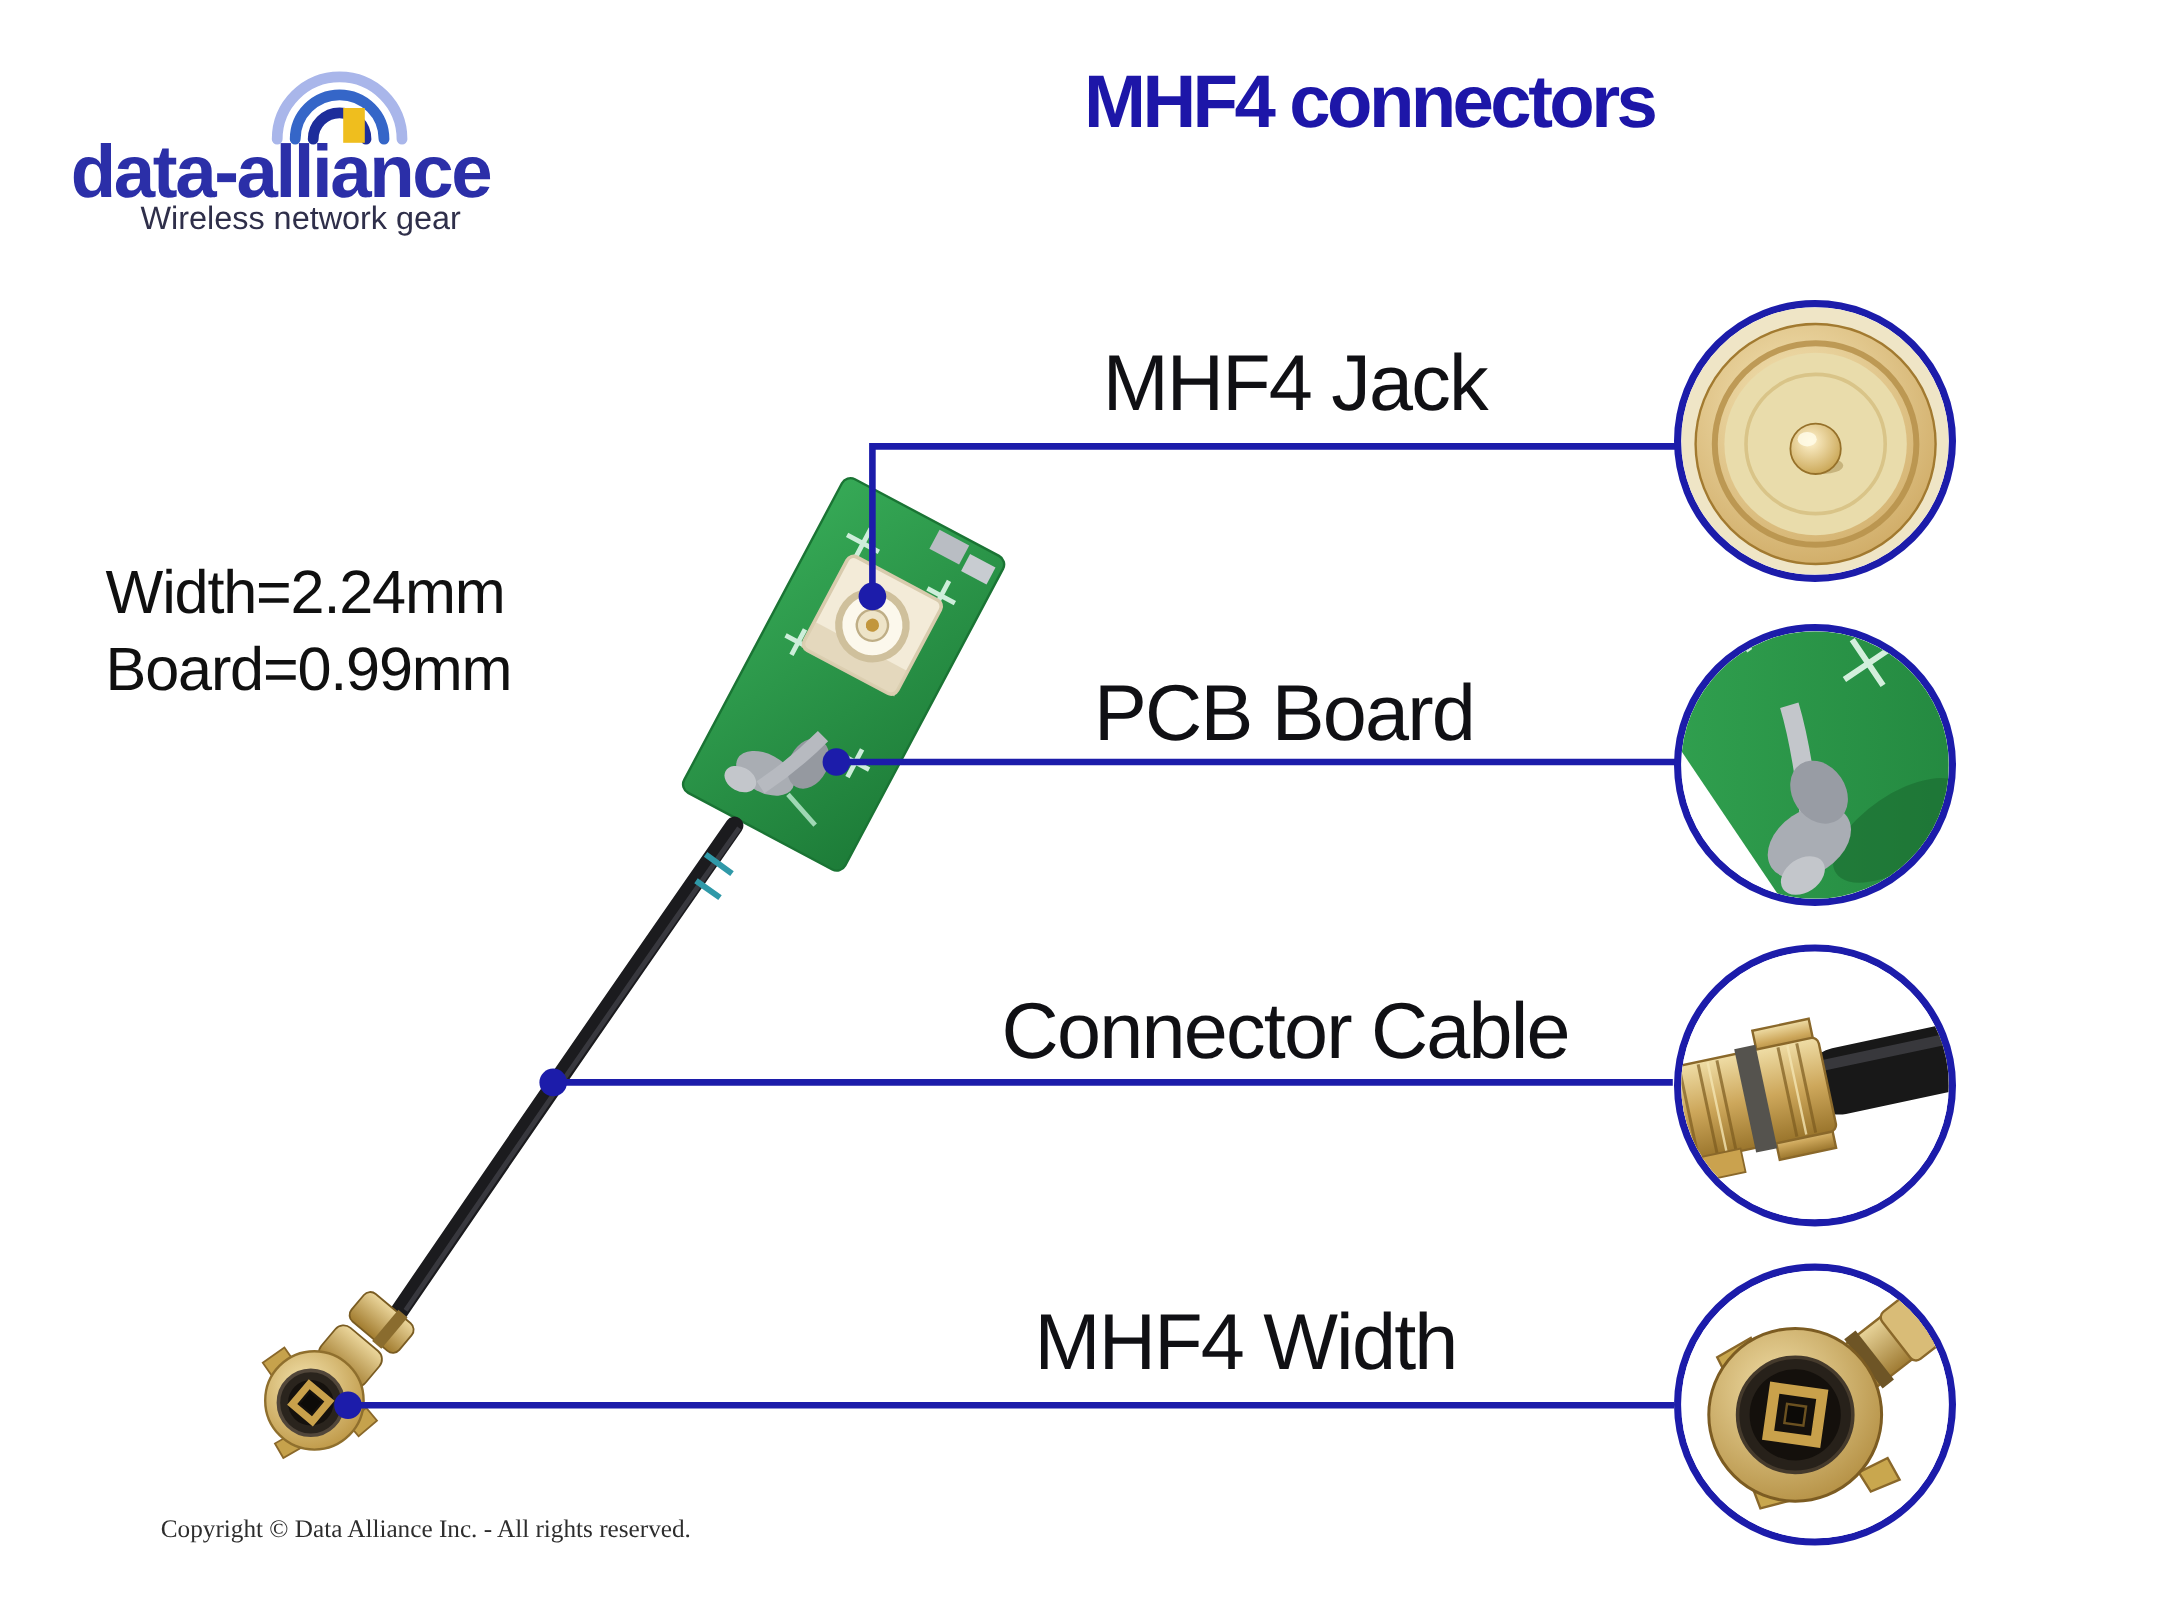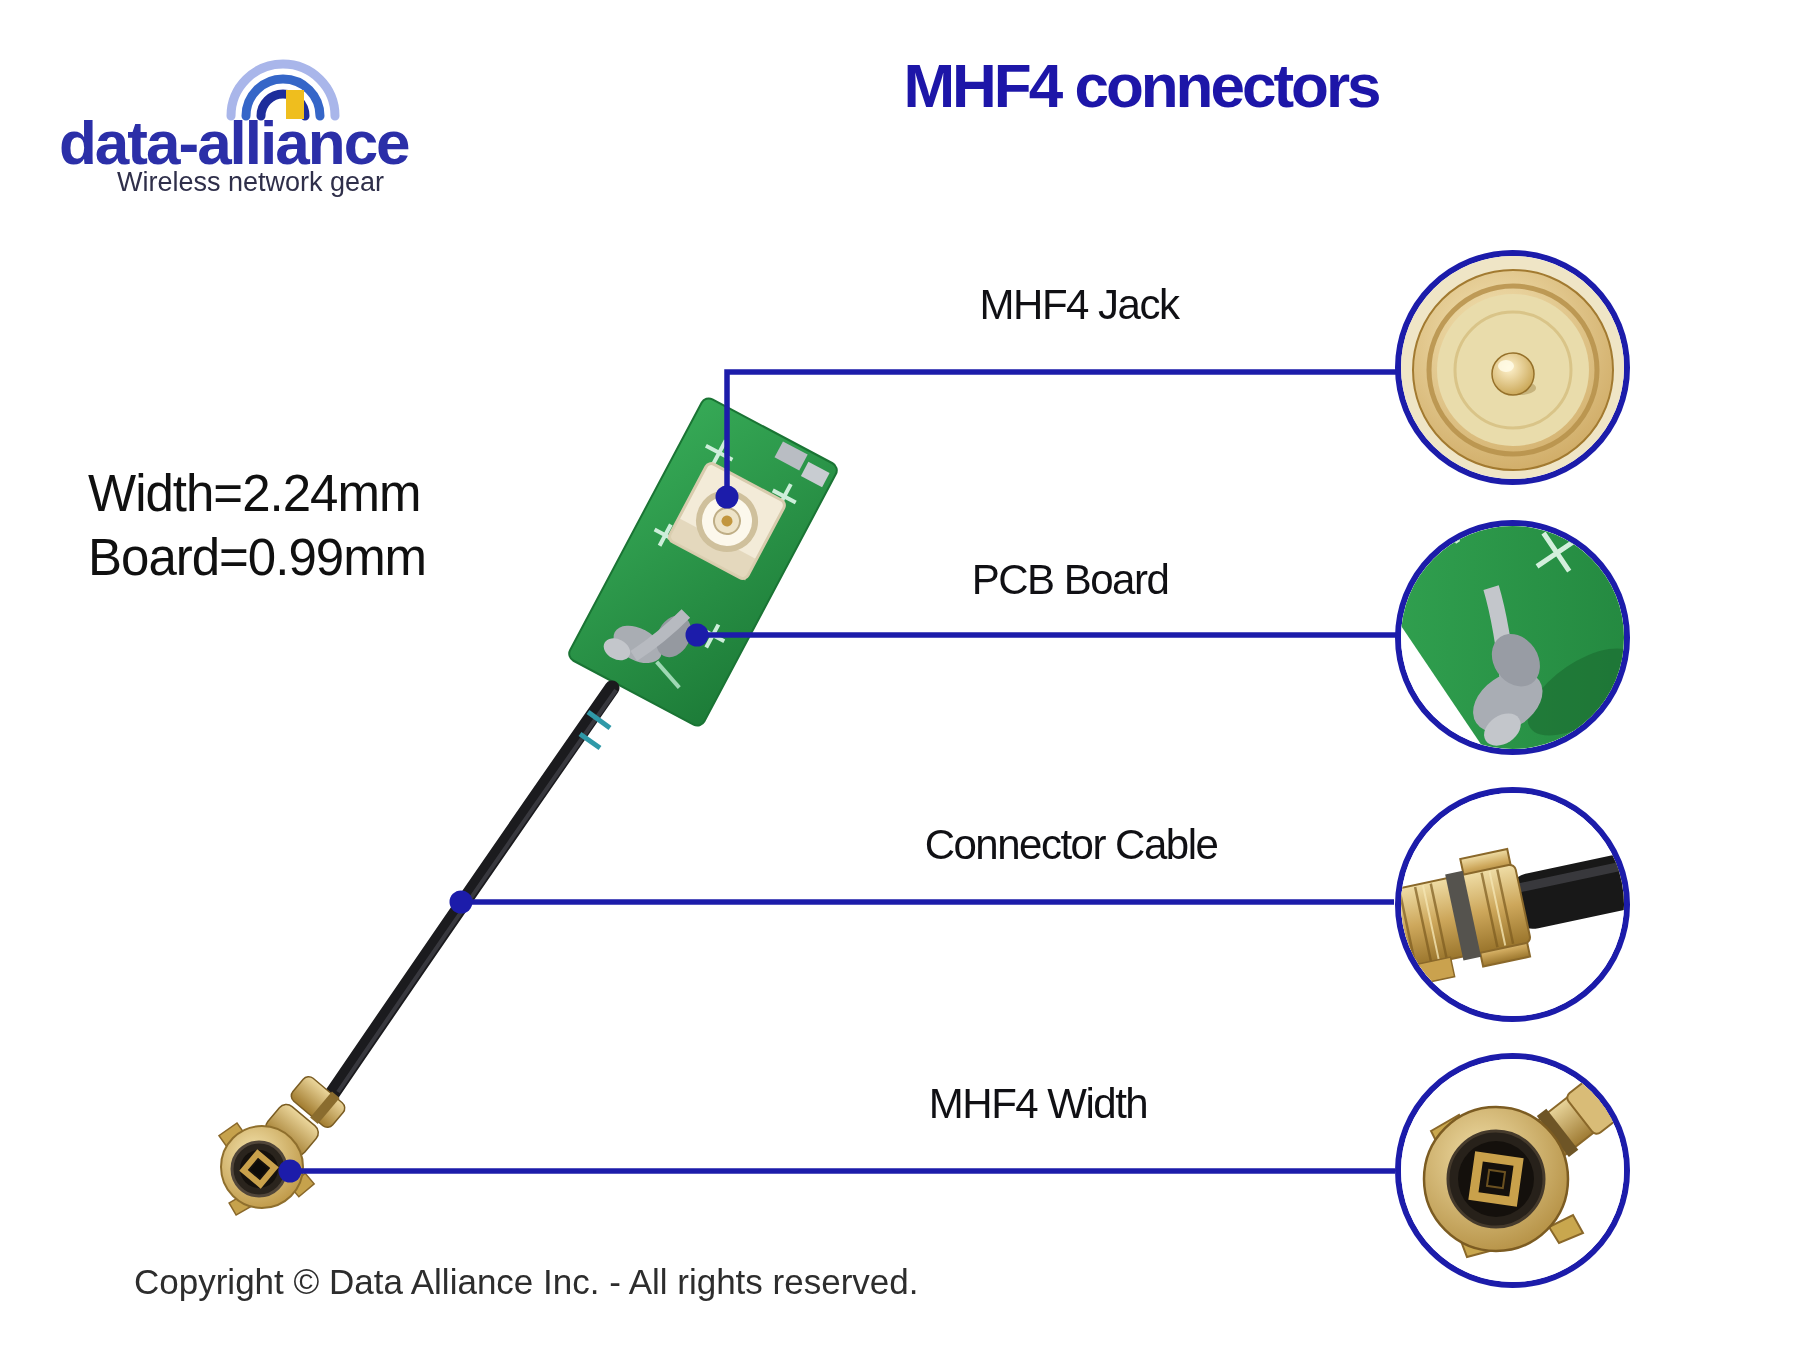--- a/index.html
+++ b/index.html
@@ -12,39 +12,39 @@
   .logo{position:absolute;left:55px;top:33px;width:410px;height:168px;}
   .page-title{
     position:absolute;left:1141px;top:50px;transform:translateX(-50%);
     font-size:62px;font-weight:700;letter-spacing:-3px;color:#1d16a8;white-space:nowrap;
   }
   
   .specs{position:absolute;left:88px;top:462px;font-size:51px;line-height:64px;
     color:#101010;letter-spacing:-1px;}
   
   .callout-label{
-    position:absolute;transform:translateX(-50%);font-size:42px;color:#101014;
+    position:absolute;transform:translateX(-50%);font-size:66px;color:#101014;
     letter-spacing:-1.5px;white-space:nowrap;
   }
   #lbl-jack {left:1079px;top:281px;}
   #lbl-pcb  {left:1070px;top:556px;}
   #lbl-cable{left:1071px;top:821px;}
   #lbl-plug {left:1038px;top:1080px;}
   
   .closeup{
     position:absolute;left:1395px;width:235px;height:235px;box-sizing:border-box;
     border:6px solid #1c1caa;border-radius:50%;overflow:hidden;background:#fff;
   }
   .closeup svg{display:block;width:100%;height:100%;}
   #cu-jack {top:250px;}
   #cu-pcb  {top:520px;}
   #cu-cable{top:787px;}
   #cu-plug {top:1053px;}
   
-  .copyright{position:absolute;left:134px;top:1262px;font-size:35px;color:#2d2d2d;}
+  .copyright{position:absolute;left:134px;top:1262px;font-size:21px;color:#2d2d2d;font-family:Liberation Serif, serif;}
 </style>
 </head>
 <body>
 
 <div class="canvas">
 
   <svg class="art" viewBox="0 0 1800 1350">
     <defs>
       <linearGradient id="gPCB" x1="0" y1="0" x2="1" y2="1">
         <stop offset="0" stop-color="#36a956"></stop>

